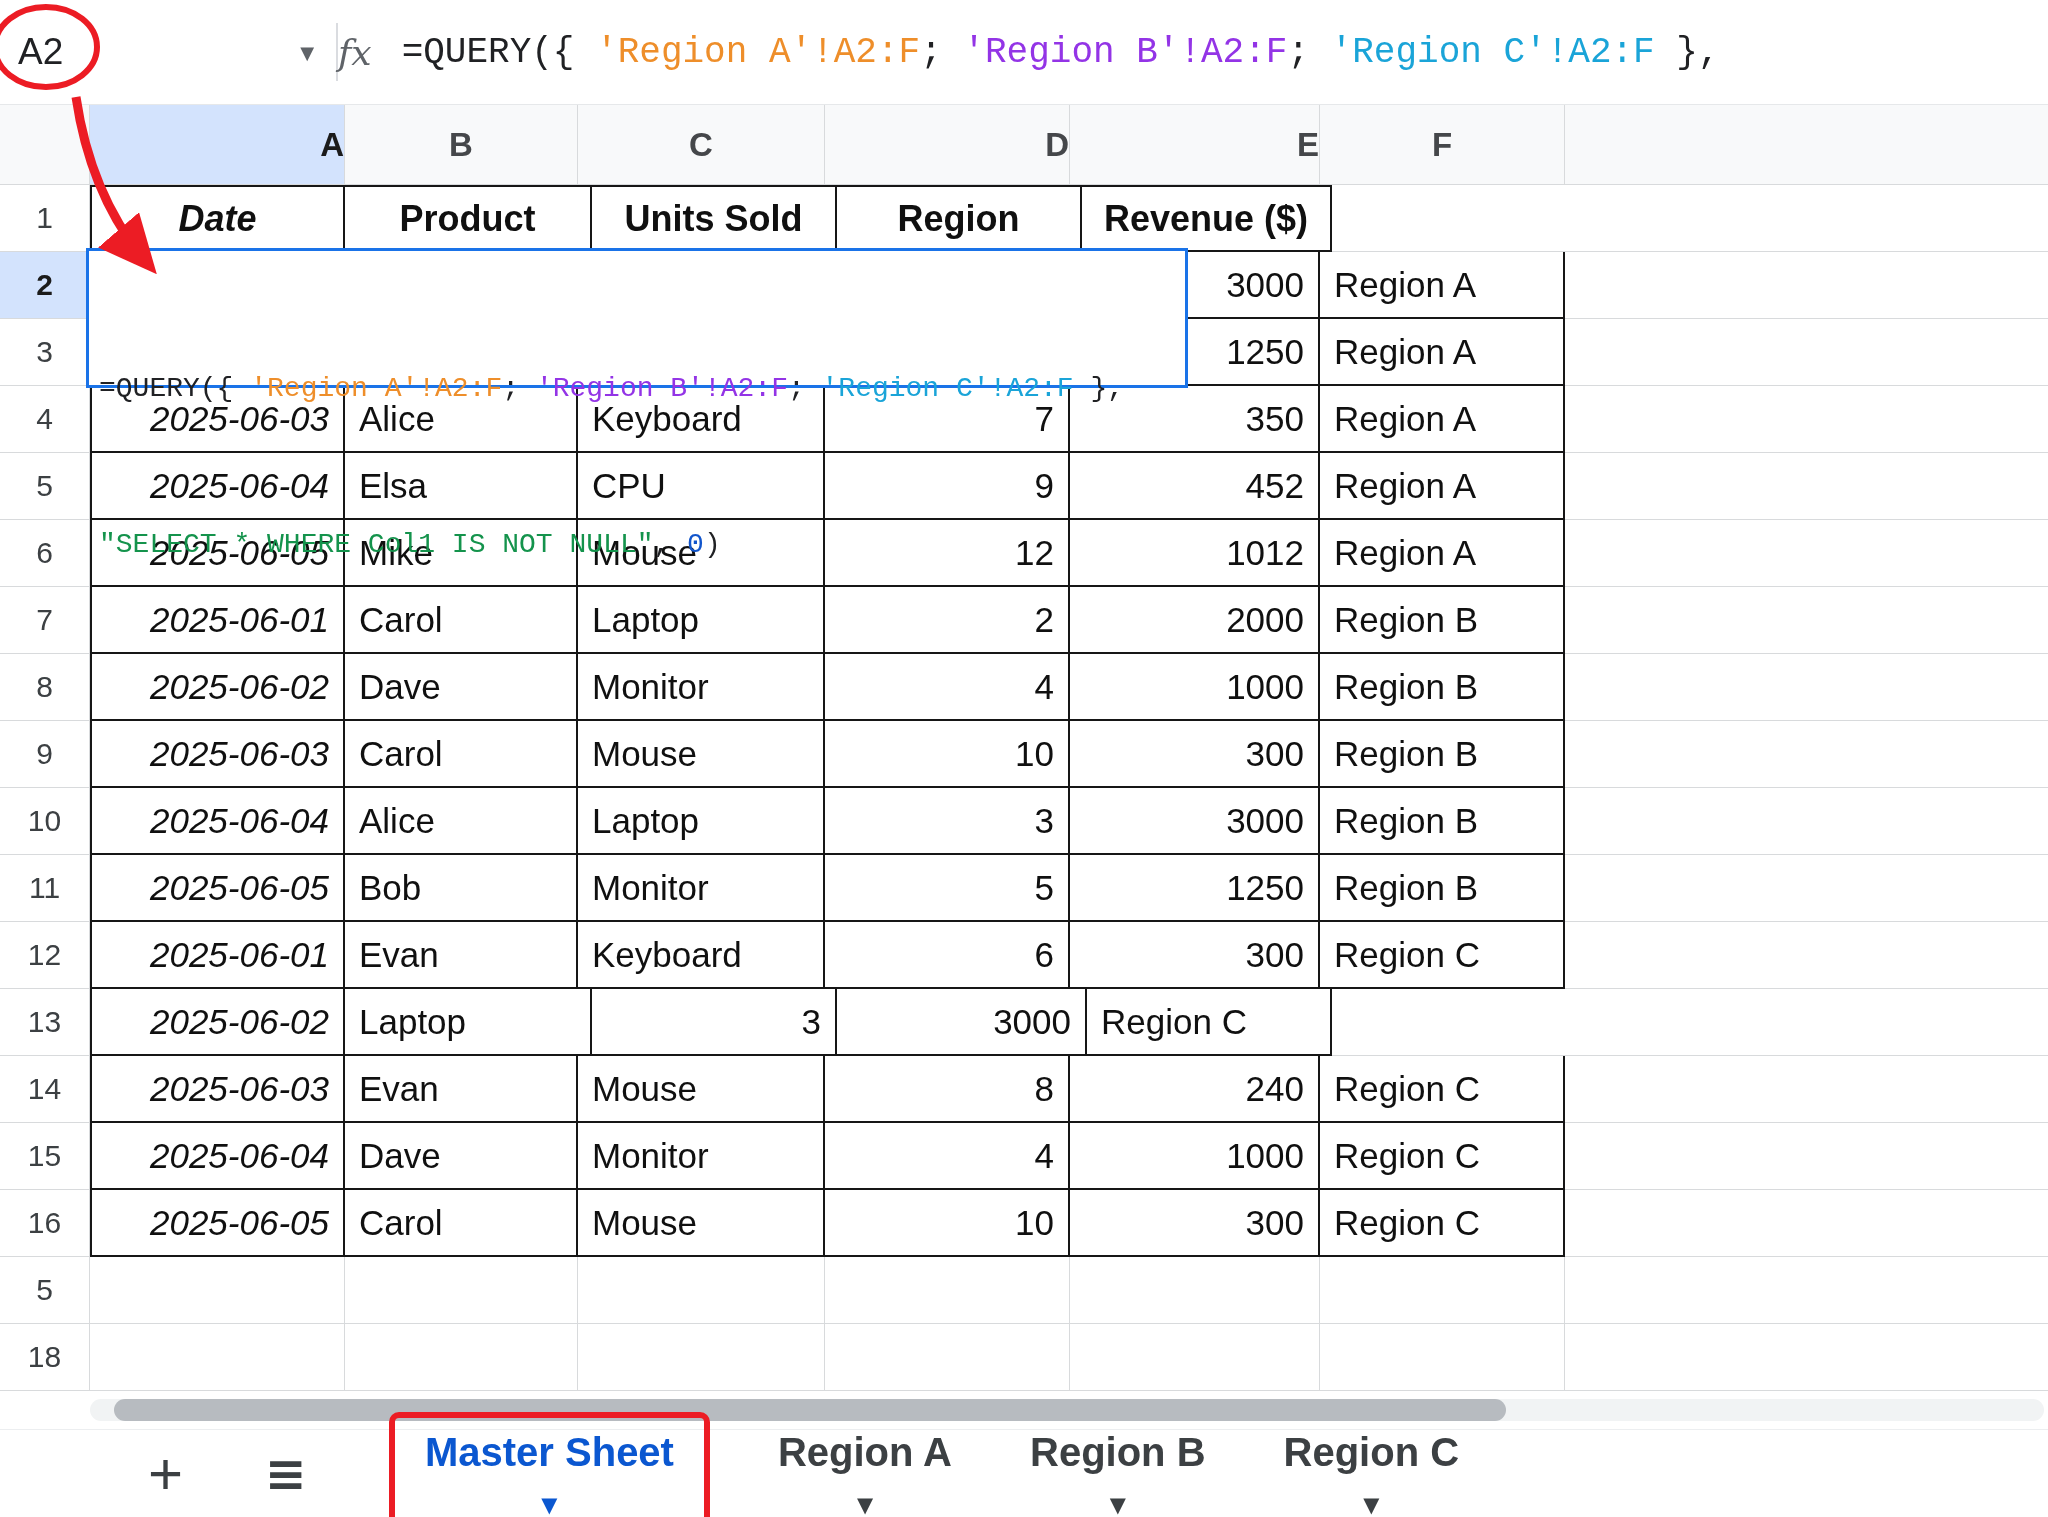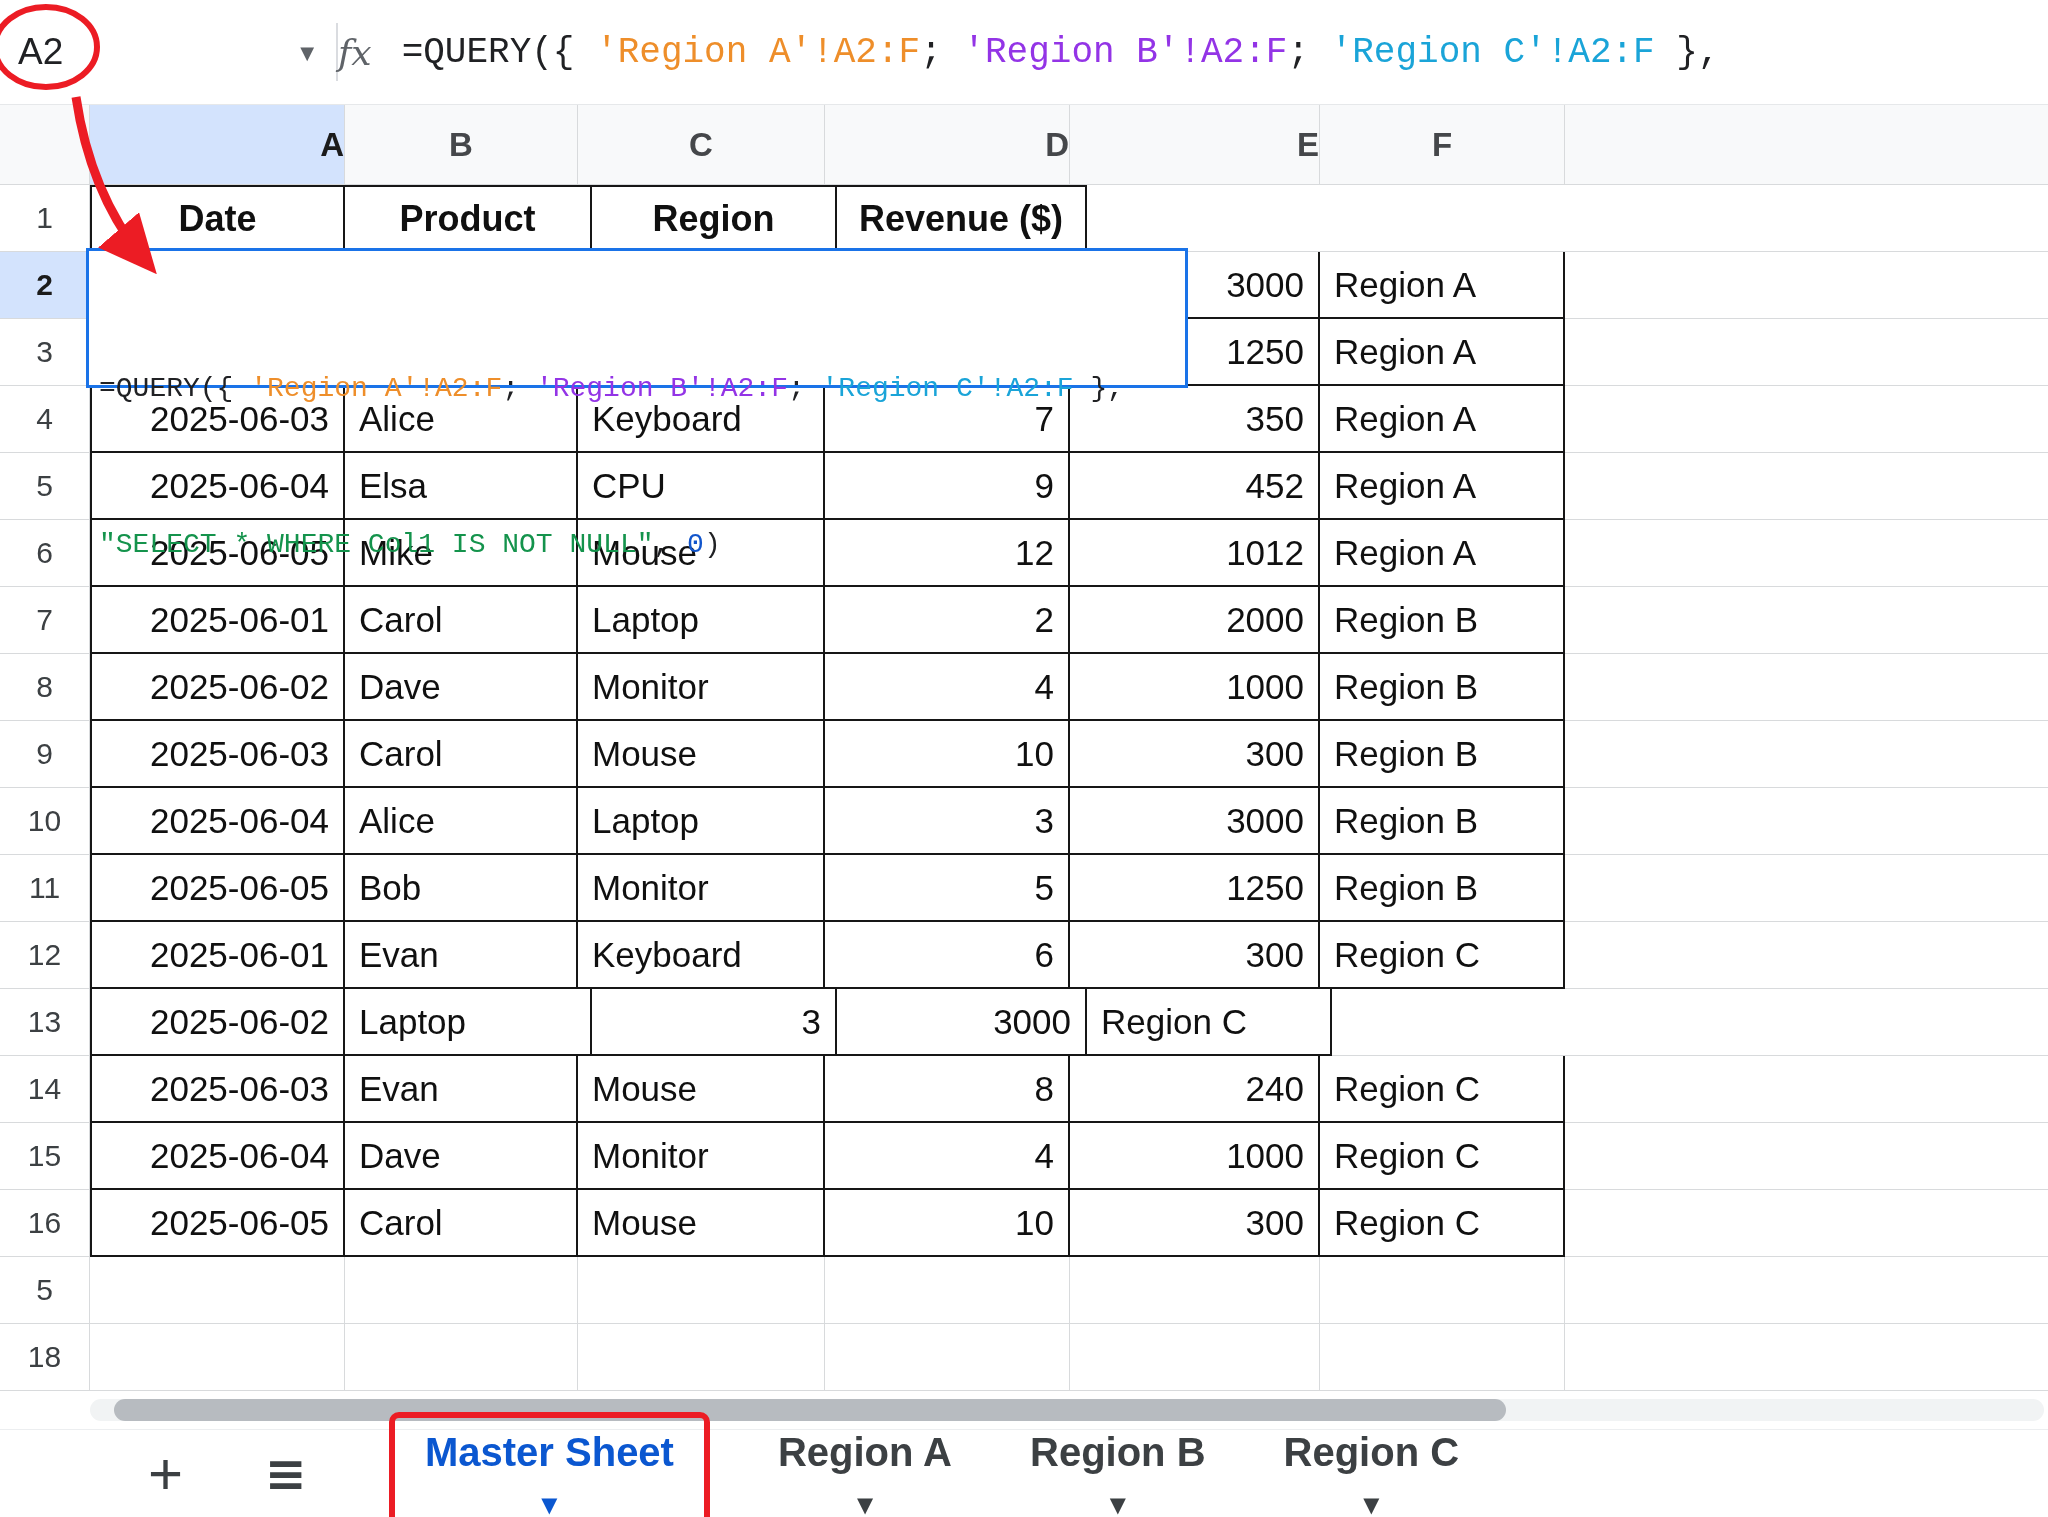--- a/index.html
+++ b/index.html
@@ -48,21 +48,21 @@
     border-right:1px solid var(--gridline);border-bottom:1px solid var(--gridline);
     background:#fff;white-space:nowrap;overflow:hidden;}
   .c0{width:255px;justify-content:flex-end;}
   .c1{width:233px;}
   .c2{width:247px;}
   .c3{width:245px;justify-content:flex-end;}
   .c4{width:250px;justify-content:flex-end;}
   .c5{width:245px;}
   .cell.filler{flex:1;border-right:none;}
   .in-table .cell:not(.filler){border-right:2px solid var(--tableborder);border-bottom:2px solid var(--tableborder);}
-  .in-table .cell.c0{border-left:2px solid var(--tableborder);}
+  .in-table .cell.c0{border-left:2px solid var(--tableborder);font-style:italic;}
   .header-row .cell:not(.filler){justify-content:center;font-weight:bold;font-size:36px;
     padding:0 1px;overflow:visible;border-top:2px solid var(--tableborder);}
 
   
   .editor-box{position:absolute;left:86px;top:248px;width:1102px;height:140px;background:#fff;
     border:3px solid var(--editorborder);padding:8px 10px;z-index:20;
     font-family:"Liberation Mono","DejaVu Sans Mono",monospace;font-size:28px;line-height:52px;white-space:pre;}
 
   
   .hscroll{position:absolute;top:1391px;left:0;width:100%;height:38px;background:#fff;}
@@ -112,20 +112,21 @@
       <div class="col-letter c4">E</div>
       <div class="col-letter c5">F</div>
       <div class="col-letter filler"></div>
     </div>
 
   <div class="rows">
       <div class="row header-row in-table">
         <div class="rownum">1</div>
         <div class="cell c0">Date</div>
         <div class="cell c2">Product</div>
+        <div class="cell c3">Units Sold</div>
         <div class="cell c5">Region</div>
         <div class="cell c4">Revenue ($)</div>
         <div class="cell filler"></div>
       </div>
       <div class="row in-table">
         <div class="rownum sel">2</div>
         <div class="cell c0"></div>
         <div class="cell c1"></div>
         <div class="cell c2"></div>
         <div class="cell c3"></div>

